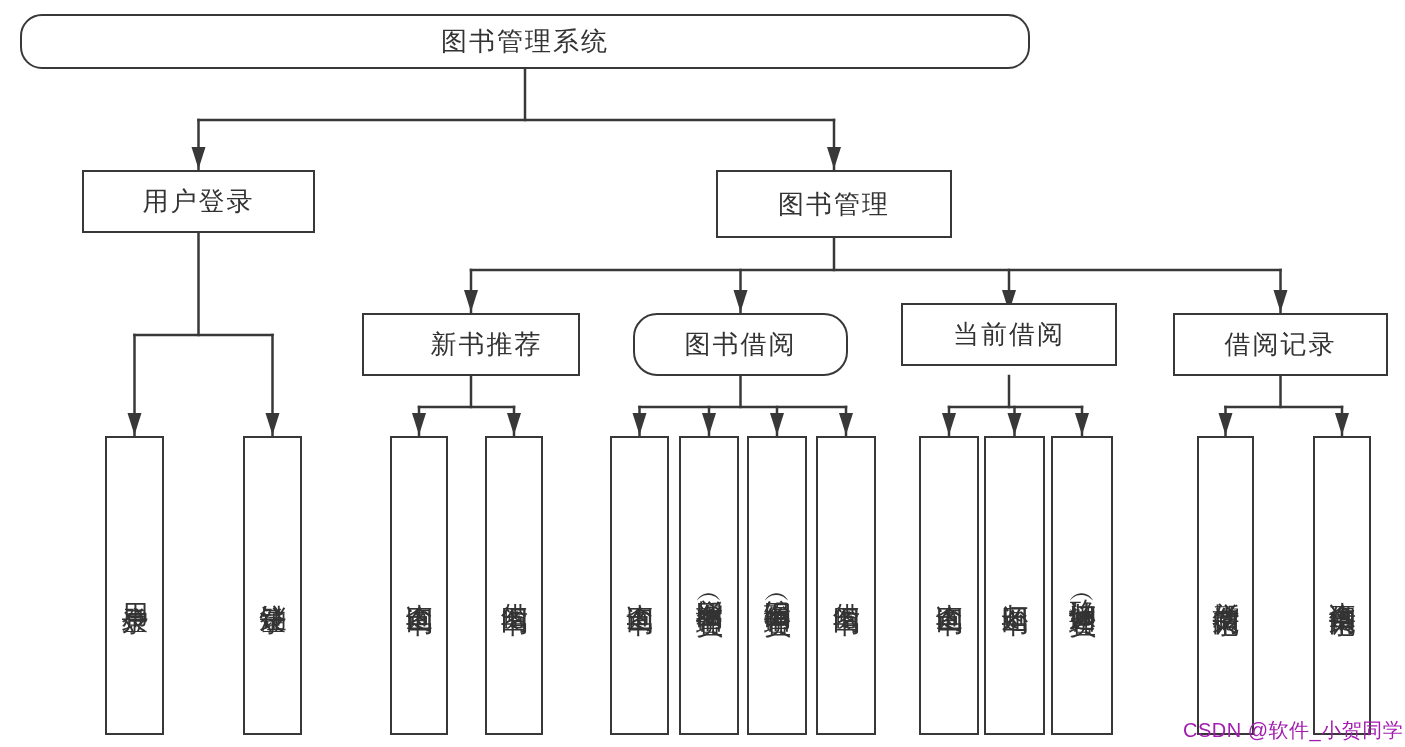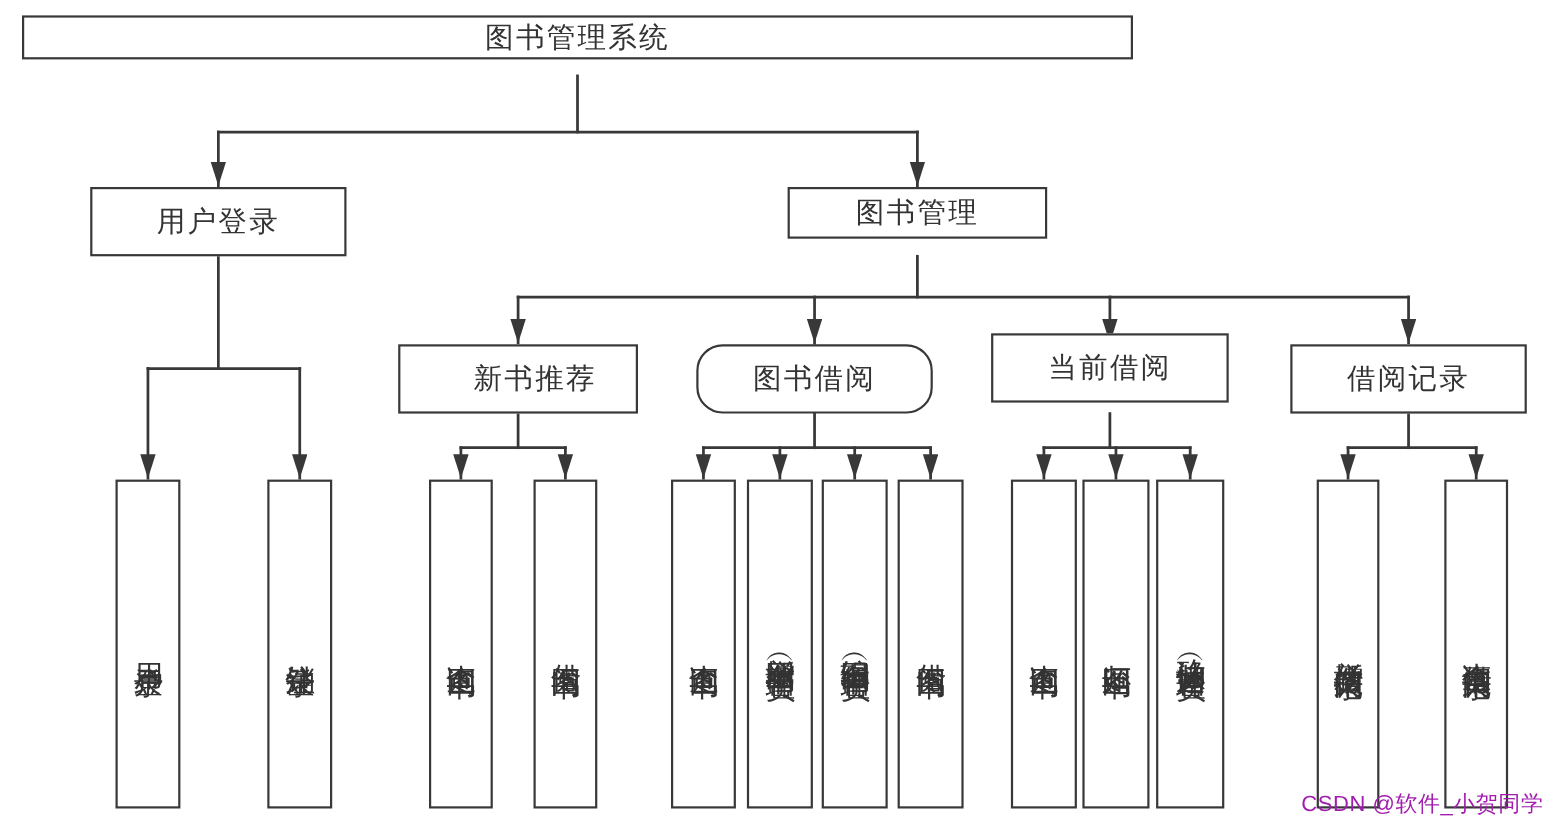--- a/index.html
+++ b/index.html
@@ -73,28 +73,28 @@
       <path d="M1014.5,407 V435" marker-end="url(#ah)"></path>
       <path d="M1082,407 V435" marker-end="url(#ah)"></path>
 
       <path d="M1280.5,376 V407"></path>
       <path d="M1225.5,407 H1342"></path>
       <path d="M1225.5,407 V435" marker-end="url(#ah)"></path>
       <path d="M1342,407 V435" marker-end="url(#ah)"></path>
     </g>
   </svg>
 
-  <div class="node hnode" style="left:20px;top:14px;width:1010px;height:40px;">
+  <div class="node hnode" style="left:20px;top:14px;width:1010px;height:55px;border-radius:22px;">
     <span>图书管理系统</span>
   </div>
 
   <div class="node hnode" style="left:82px;top:170px;width:233px;height:63px;">
     <span>用户登录</span>
   </div>
-  <div class="node hnode" style="left:716px;top:170px;width:236px;height:47px;">
+  <div class="node hnode" style="left:716px;top:170px;width:236px;height:68px;">
     <span>图书管理</span>
   </div>
 
   <div class="node hnode" style="left:362px;top:313px;width:218px;height:63px;padding-left:31px;">
     <span>新书推荐</span>
   </div>
   <div class="node hnode" style="left:633px;top:313px;width:215px;height:63px;border-radius:24px;">
     <span>图书借阅</span>
   </div>
   <div class="node hnode" style="left:901px;top:303px;width:216px;height:63px;">

